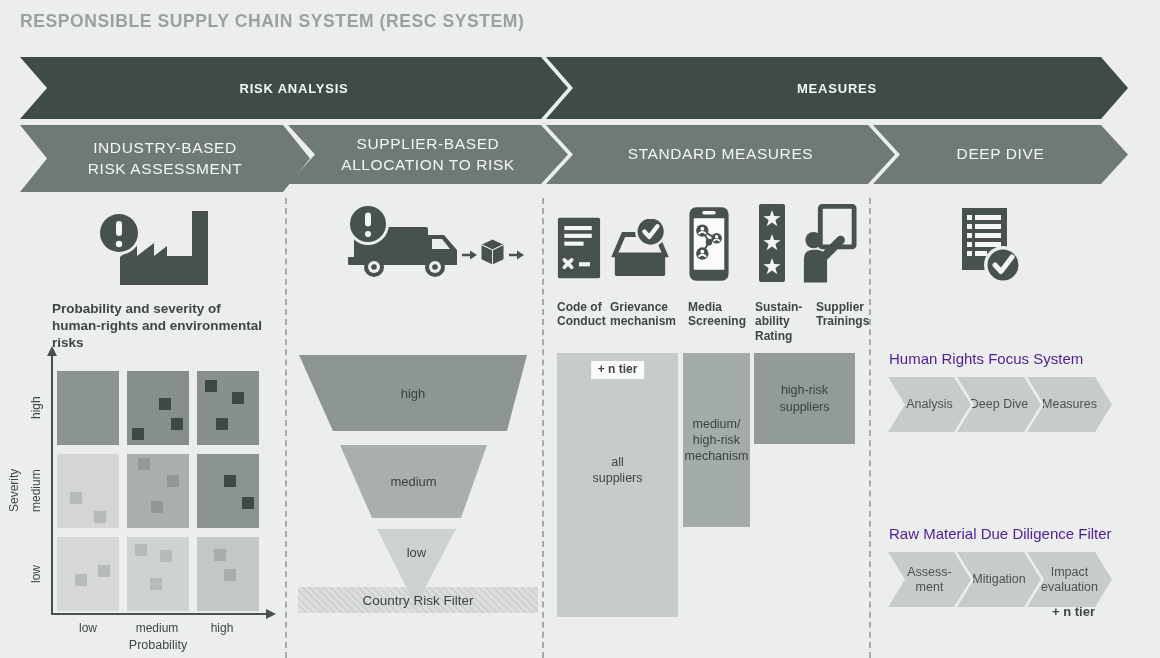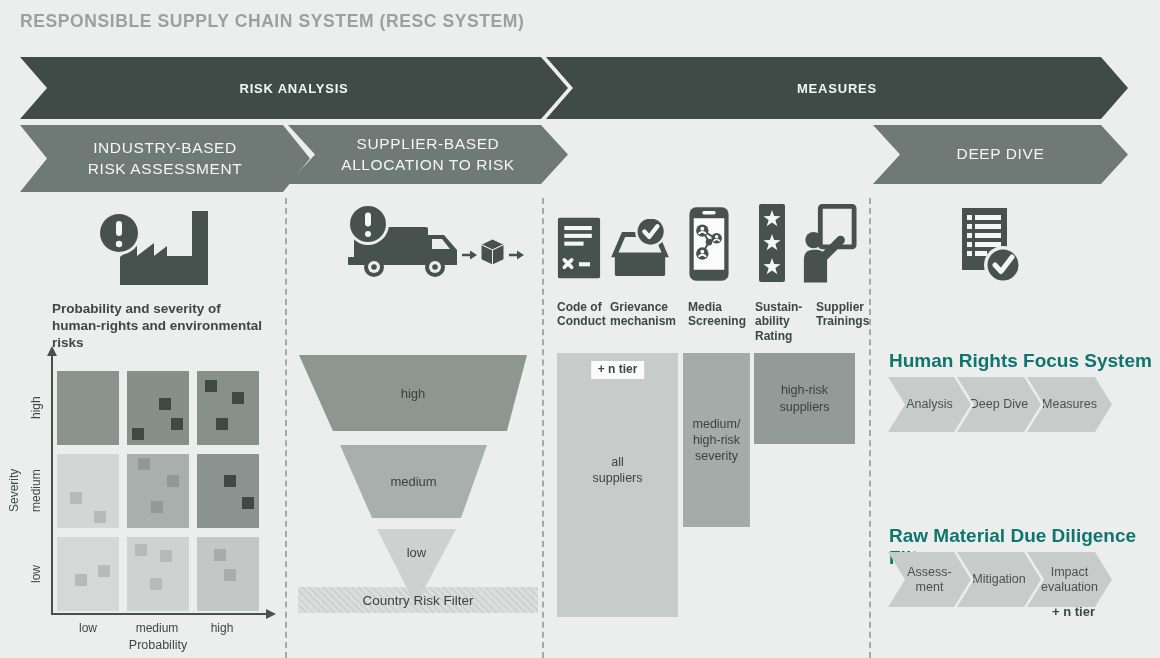--- a/index.html
+++ b/index.html
@@ -40,21 +40,21 @@
   .band-label{left:8px;top:237px;width:240px;height:26px;display:flex;align-items:center;
       justify-content:center;font-size:13.5px;color:#39433F;z-index:3;}
 
   .micon-label{top:300px;font-size:12px;font-weight:bold;color:#3D4844;line-height:1.2;}
 
   .bar{position:absolute;top:353px;display:flex;align-items:center;justify-content:center;
       text-align:center;font-size:12.5px;color:#39433F;line-height:1.3;}
   .chip{position:absolute;top:8px;left:50%;transform:translateX(-50%);background:#FAFBFA;
       padding:1px 7px;font-size:12px;font-weight:bold;color:#3D4844;white-space:nowrap;}
 
-  .sys-title{font-size:19px;font-weight:bold;color:#0f766e;}
+  .sys-title{font-size:15px;font-weight:normal;color:#4c1d95;}
   .chevrow{position:absolute;left:888px;width:240px;height:55px;}
   .chev{position:absolute;top:0;height:55px;background:#C7CCCA;display:flex;align-items:center;
       justify-content:center;text-align:center;font-size:12.5px;color:#49524E;line-height:1.2;
       clip-path:polygon(0 0,calc(100% - 17px) 0,100% 50%,calc(100% - 17px) 100%,0 100%,17px 50%);}
   .chev.c1{left:0;width:83px;}
   .chev.c2{left:69px;width:84px;}
   .chev.c3{left:139px;width:85px;}
   .ntier-note{left:1000px;top:604px;width:95px;text-align:right;font-size:13px;font-weight:bold;color:#3D4844;}
 </style>
 </head>
@@ -71,20 +71,23 @@
     <span>MEASURES</span>
   </div>
 
   <div class="abs arrow step" style="left:20px;top:125px;width:290px;height:67px;">
     <span class="pre">INDUSTRY-BASED
 RISK ASSESSMENT</span>
   </div>
   <div class="abs arrow step" style="left:288px;top:125px;width:280px;height:59px;">
     <span class="pre">SUPPLIER-BASED
 ALLOCATION TO RISK</span>
+  </div>
+  <div class="abs arrow step" style="left:546px;top:125px;width:349px;height:59px;">
+    <span class="pre">STANDARD MEASURES</span>
   </div>
   <div class="abs arrow step" style="left:873px;top:125px;width:255px;height:59px;">
     <span class="pre">DEEP DIVE</span>
   </div>
 
   <div class="vsep" style="left:285px;"></div>
   <div class="vsep" style="left:542px;"></div>
   <div class="vsep" style="left:869px;"></div>
 
   <svg class="abs" style="left:95px;top:203px;" width="118" height="86" viewBox="0 0 118 86">
@@ -268,21 +271,21 @@
 Trainings</div>
 
   <div class="bar" style="left:557px;width:121px;height:264px;background:#C7CCCA;">
     <div class="chip">+ n tier</div>
     <span class="pre" style="margin-top:-30px;">all
 suppliers</span>
   </div>
   <div class="bar" style="left:683px;width:67px;height:174px;background:#A4ACA9;">
     <span class="pre">medium/
 high-risk
-severity</span>
+mechanism</span>
   </div>
   <div class="bar" style="left:754px;width:101px;height:91px;background:#929B97;">
     <span class="pre">high-risk
 suppliers</span>
   </div>
 
   <svg class="abs" style="left:950px;top:202px;" width="76" height="84" viewBox="0 0 76 84">
     <rect x="12" y="6" width="45" height="62" fill="#47524E"></rect>
     <g fill="#F4F6F5">
       <rect x="17" y="13" width="5" height="5"></rect>

